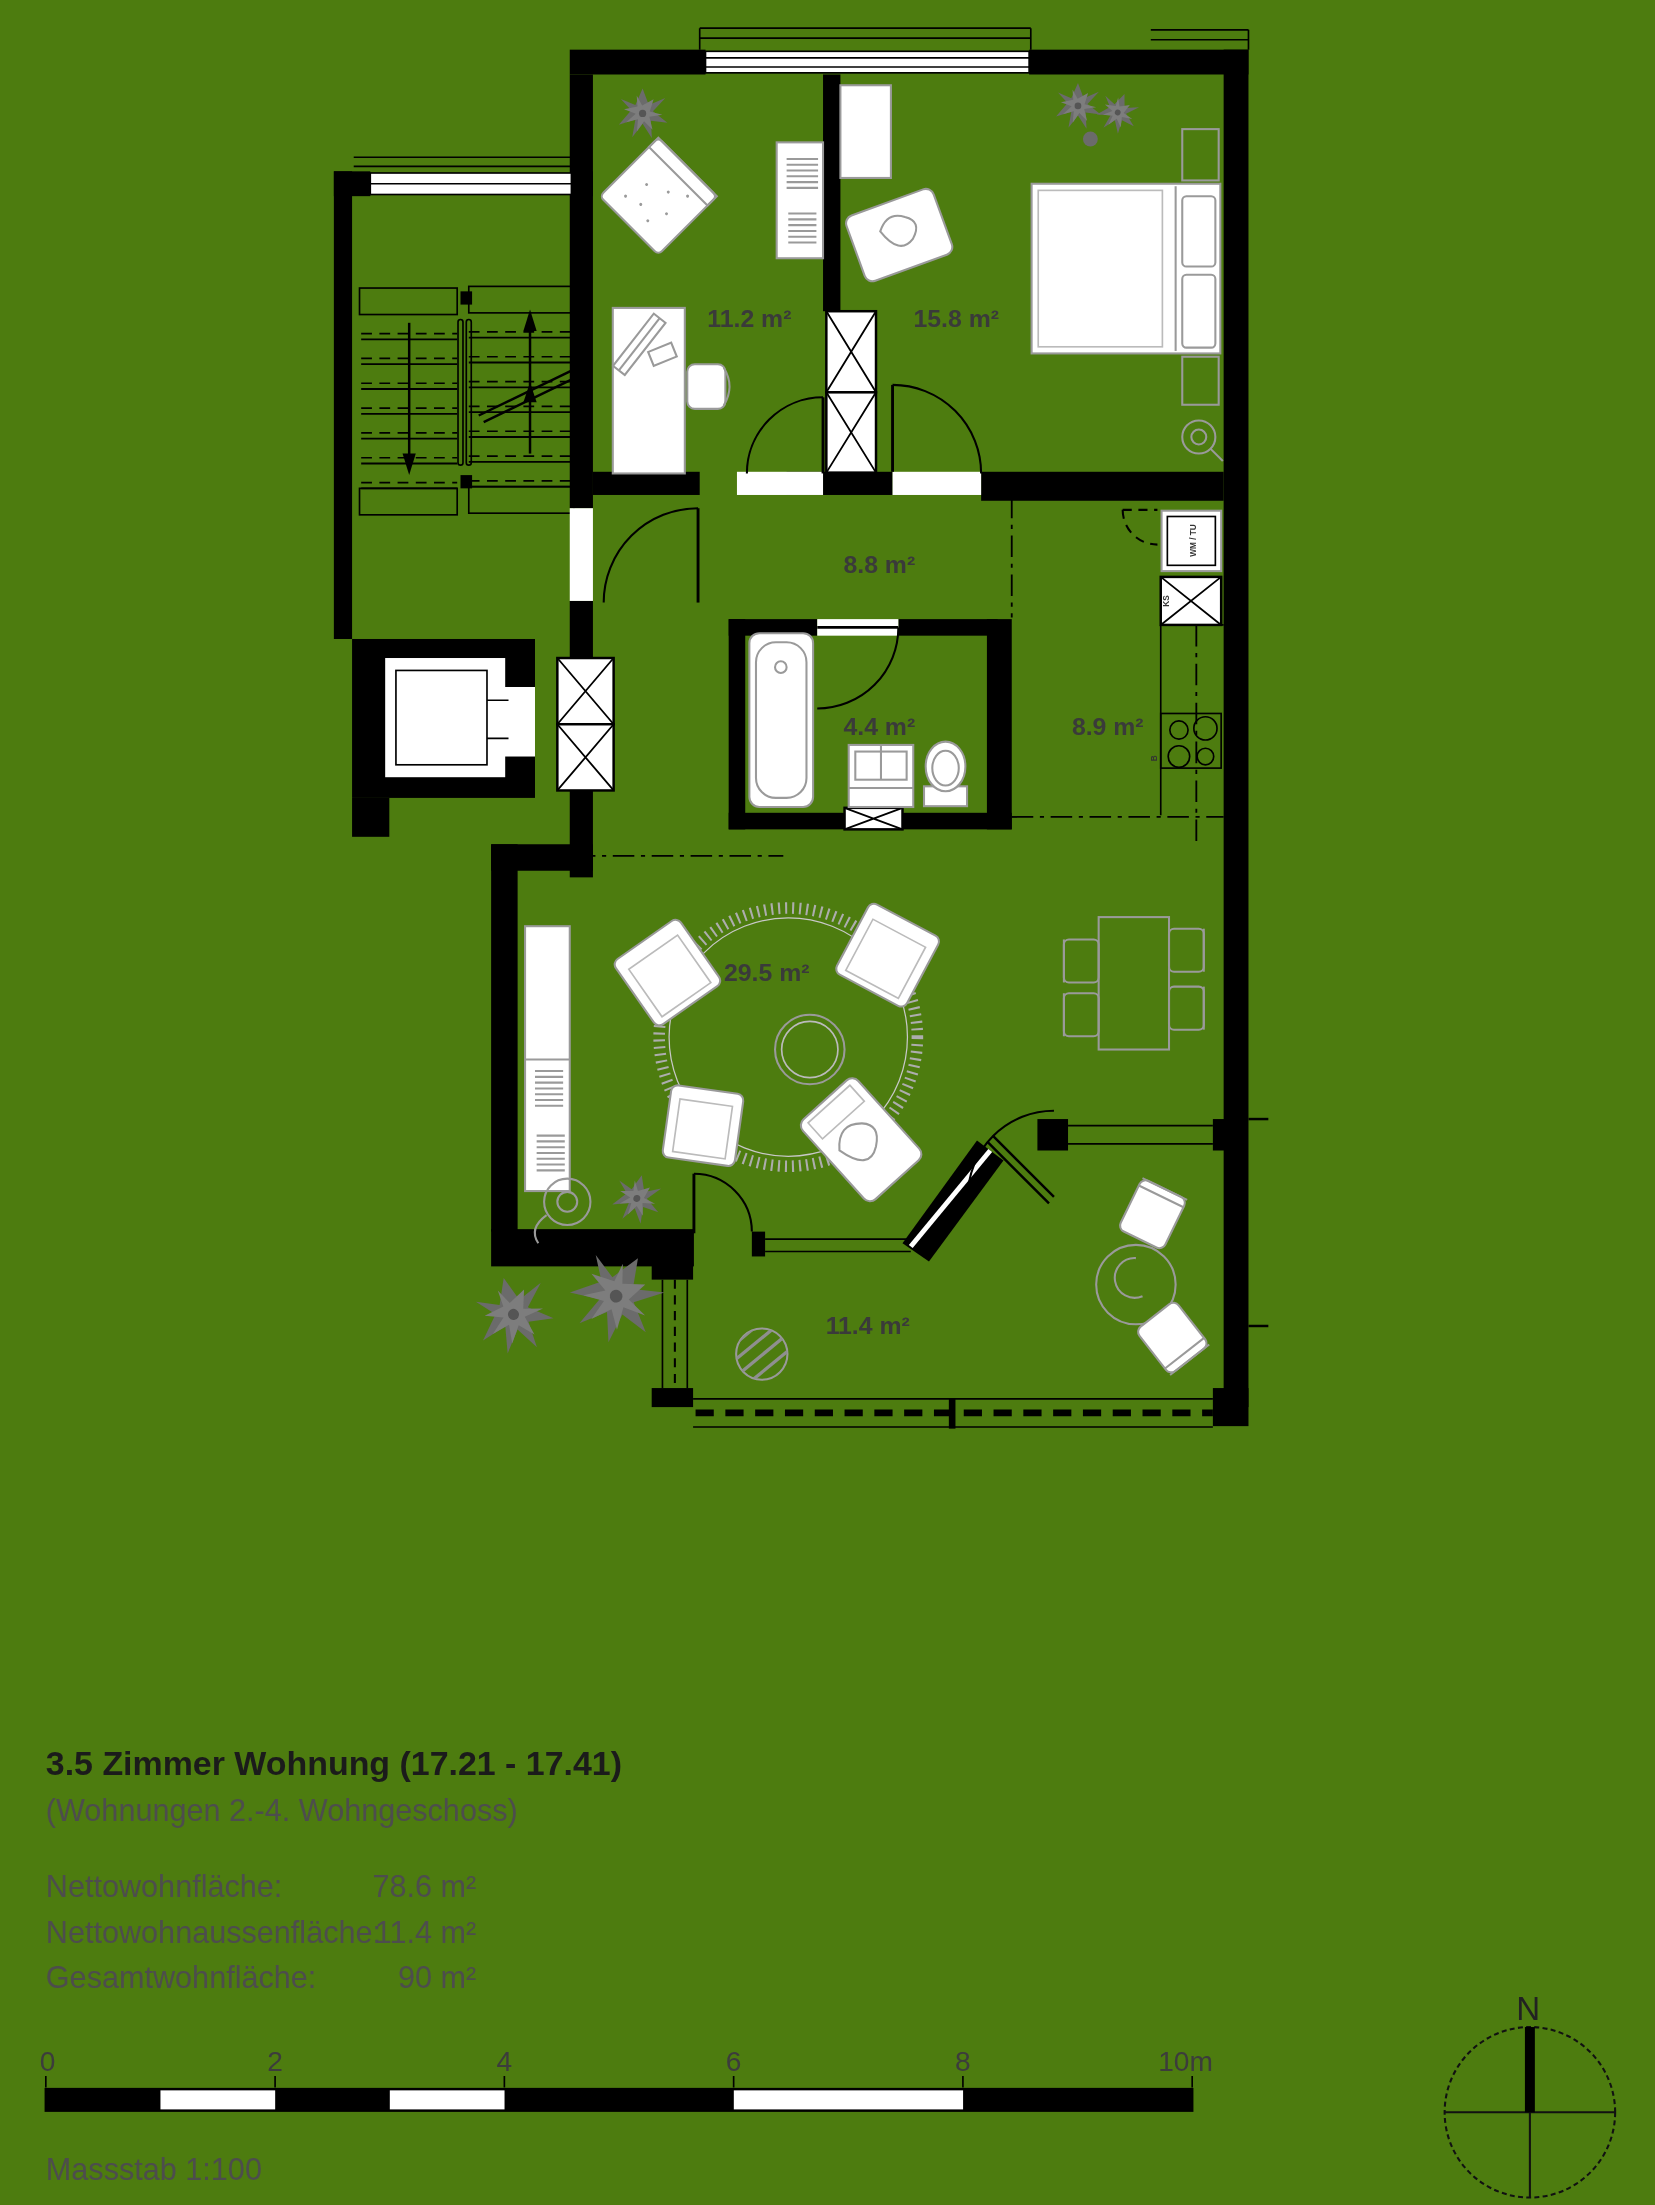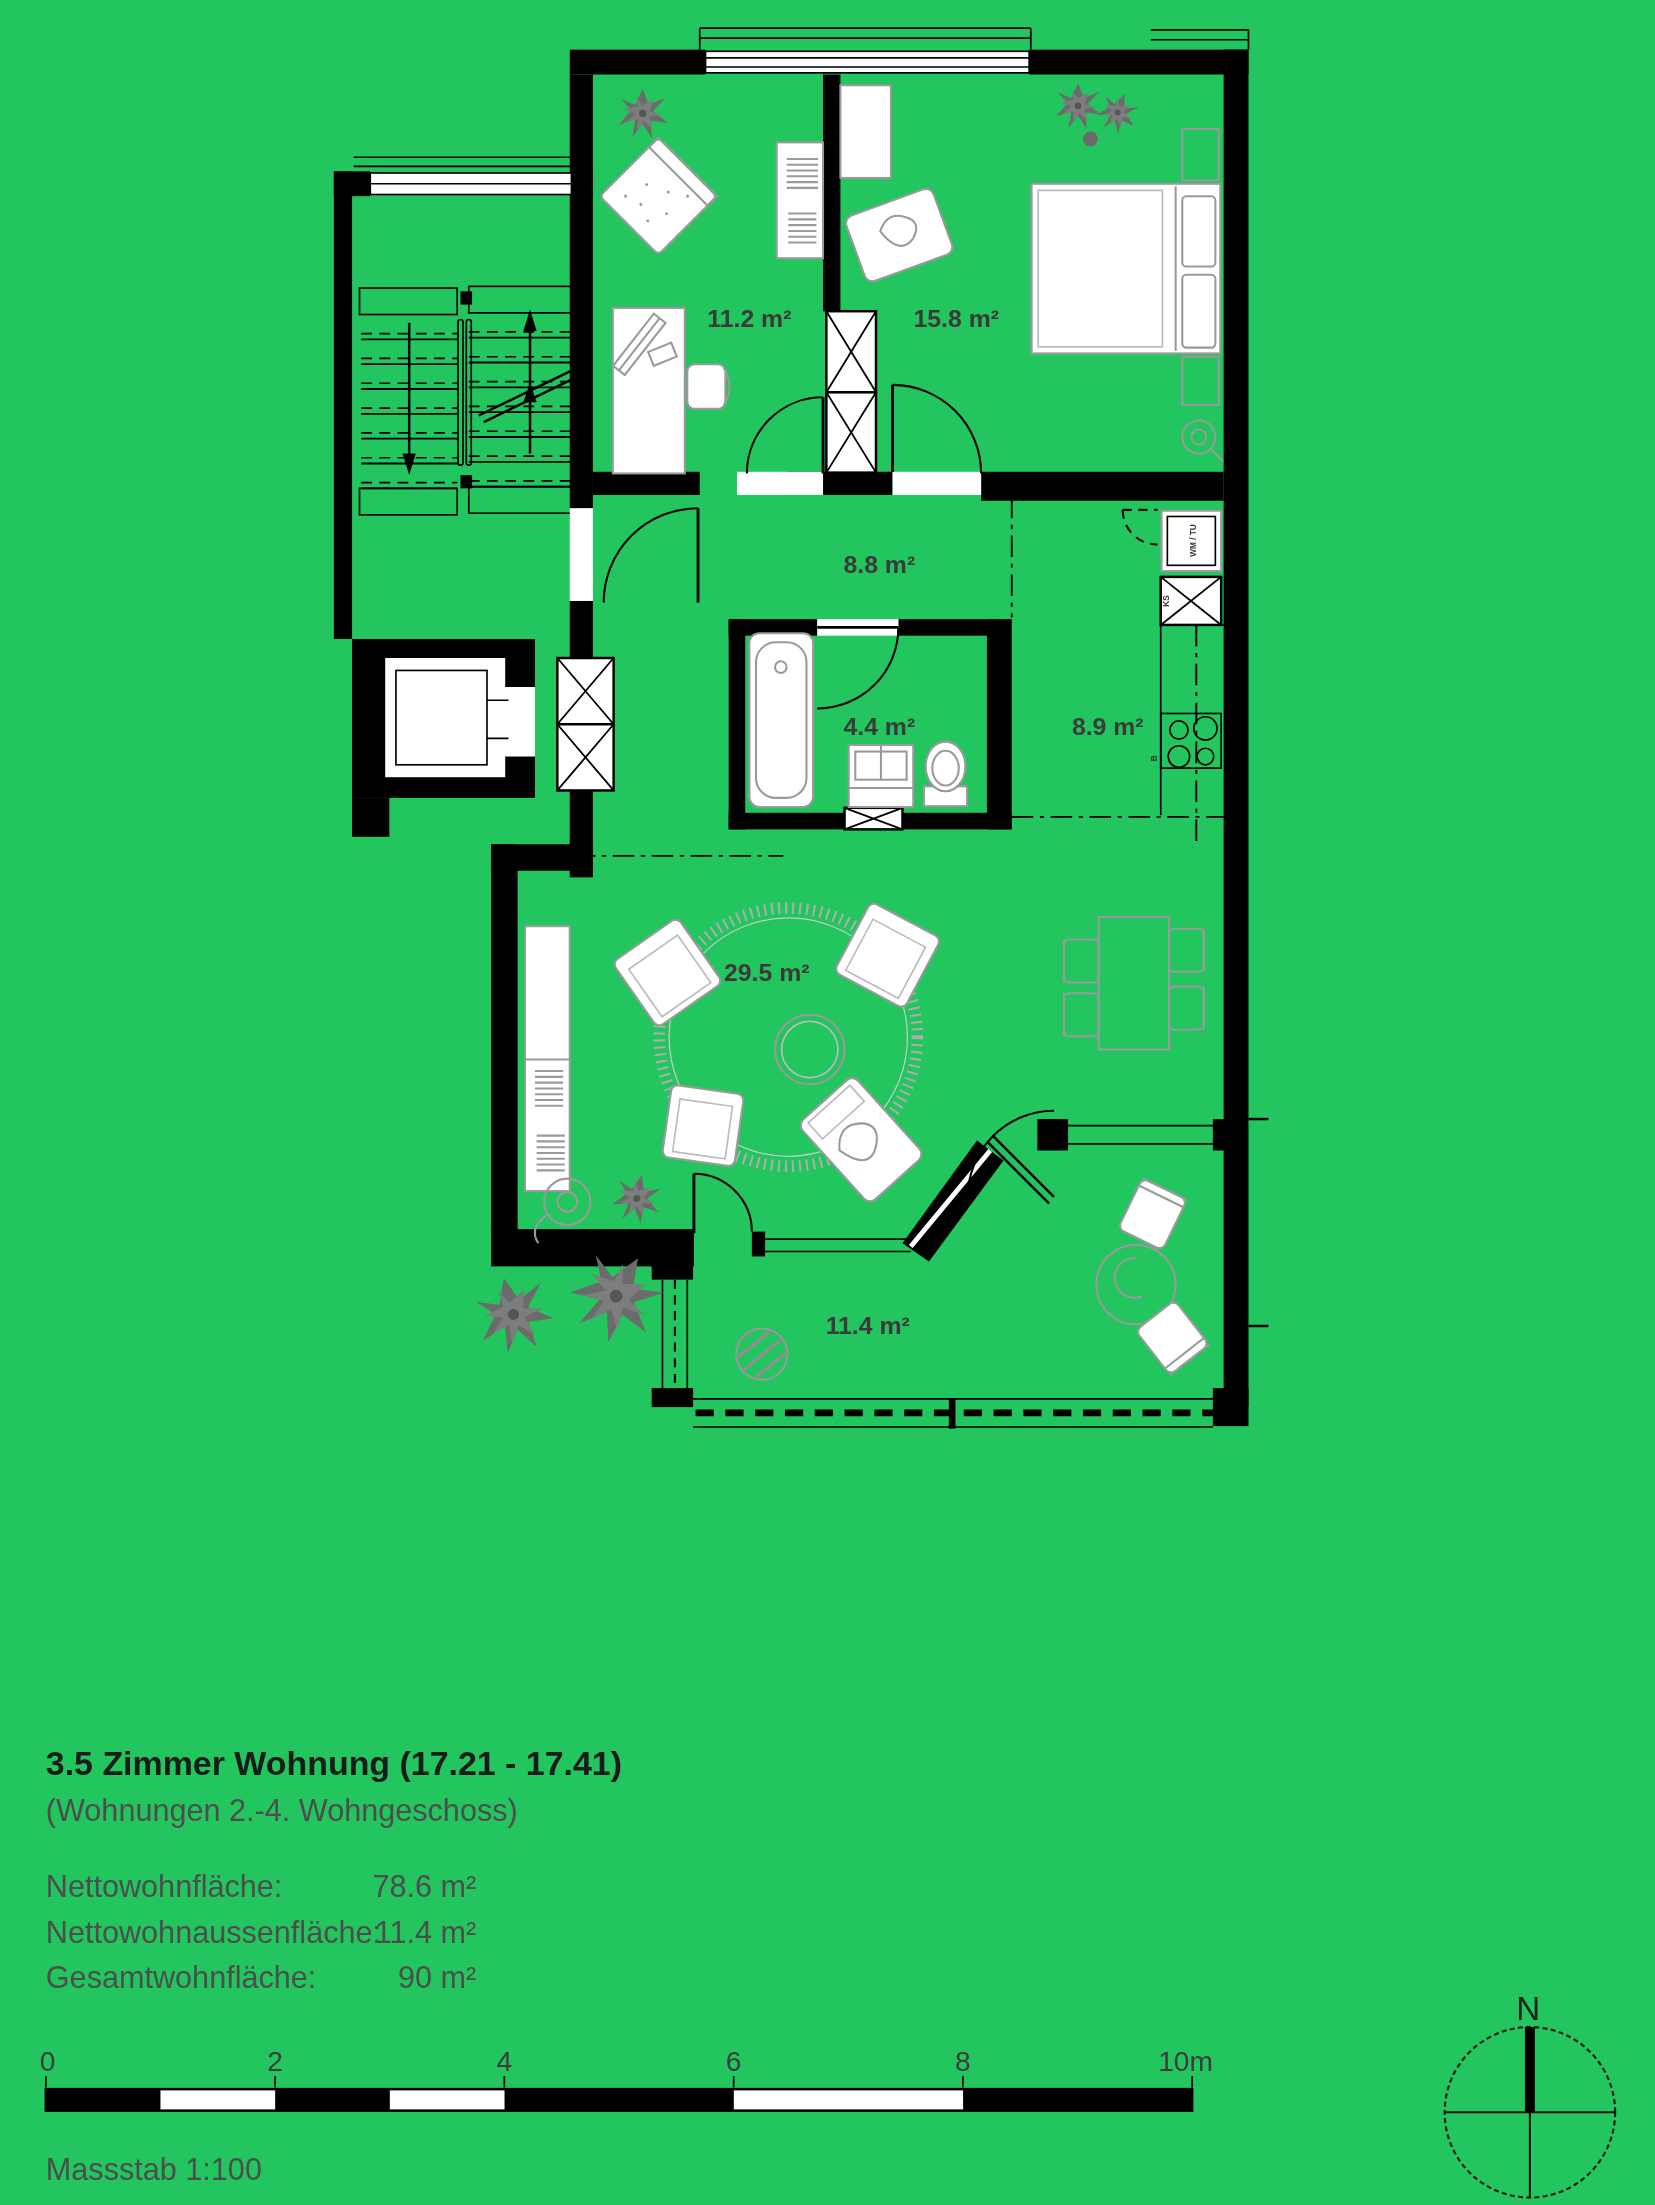--- a/index.html
+++ b/index.html
@@ -1,16 +1,16 @@
 <!DOCTYPE html>
 <html style="font-size:13.2px"><head>
 <meta charset="utf-8">
 <style>
   html,body{margin:0;padding:0;background:#ffffff;}
-  .page{position:relative;width:1656px;height:2205px;background:#22c55e;overflow:hidden;}
+  .page{position:relative;width:1656px;height:2205px;background:#4d7c0f;overflow:hidden;}
   svg{position:absolute;left:0;top:0;}
   .wall{fill:#000;stroke:none;}
   .thin{stroke:#000;stroke-width:2;fill:none;}
   .thin3{stroke:#000;stroke-width:3;fill:none;}
   .winfill{fill:#fff;stroke:#000;stroke-width:2;}
   .door{stroke:#000;stroke-width:2.5;fill:none;}
   .leaf{stroke:#000;stroke-width:3.5;fill:none;}
   .dd{stroke:#000;stroke-width:2.2;fill:none;stroke-dasharray:26 8 5 8;}
   .dsh{stroke:#000;stroke-width:2.5;fill:none;stroke-dasharray:11 8;}
   .tread{stroke:#000;stroke-width:2.2;fill:none;}

